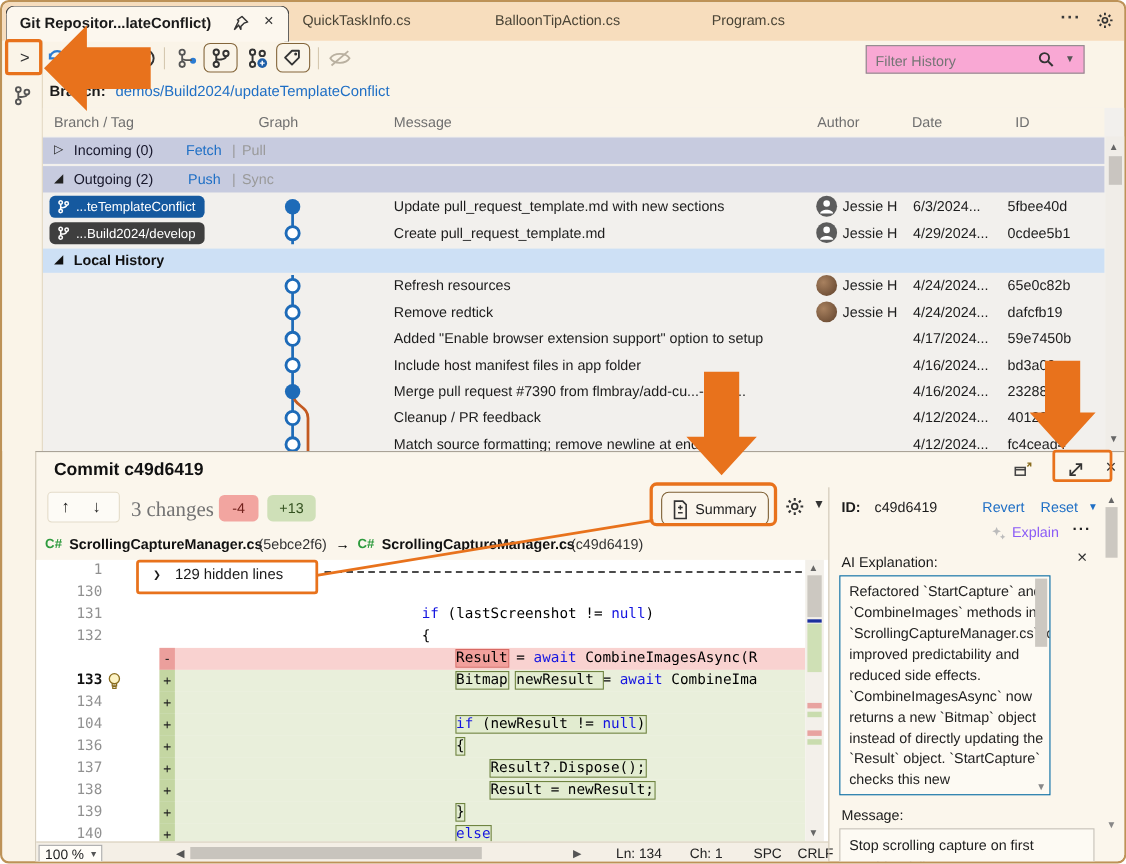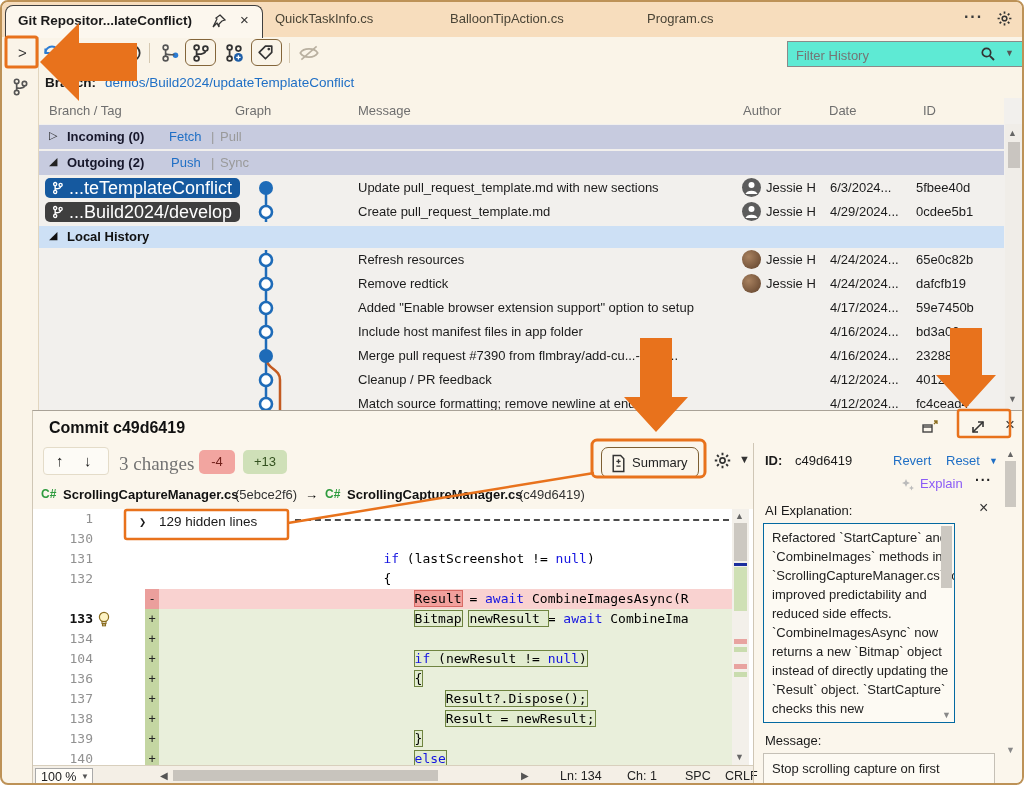--- a/index.html
+++ b/index.html
@@ -18,51 +18,51 @@
   .tab-gear{position:absolute;left:994px;top:8px;}
   
   .left-rail{position:absolute;left:0;top:35px;width:37px;height:373px;background:#faf4e8;border-right:1px solid #e2d6bf;box-sizing:border-box;}
   .rail-btn{position:absolute;left:6px;top:2px;width:29px;height:29px;text-align:center;line-height:27px;font-size:15px;color:#333;}
   .rail-icon{position:absolute;left:9px;top:40px;}
   
   .toolbar{position:absolute;left:37px;top:35px;width:985px;height:33px;}
   .tb-icon{position:absolute;top:5px;}
   .tb-box{position:absolute;top:2px;width:31px;height:27px;border:1.5px solid #83653a;border-radius:6px;box-sizing:border-box;}
   .tb-sep{position:absolute;top:6px;width:1px;height:20px;background:#d5c8b0;}
-  .filter{position:absolute;left:748px;top:4px;width:236px;height:26px;background:#5eead4;border:1px solid #8a8a8a;box-sizing:border-box;}
+  .filter{position:absolute;left:748px;top:4px;width:199px;height:26px;background:#f9a8d4;border:1px solid #8a8a8a;box-sizing:border-box;}
   .filter input{position:absolute;left:6px;top:2px;width:175px;height:20px;border:none;background:transparent;
     font-size:13px;color:#555;font-family:"Liberation Sans",sans-serif;outline:none;}
   .filter .mag{position:absolute;right:26px;top:4px;}
   .filter .caret{position:absolute;right:8px;top:6px;font-size:9px;color:#555;}
   
   .branchbar{position:absolute;left:37px;top:68px;width:985px;height:28px;font-size:13.5px;}
   .branchbar .lbl{position:absolute;left:6px;top:5px;font-weight:bold;color:#1a1a1a;}
   .branchbar .lnk{position:absolute;left:66px;top:5px;color:#1f6fc5;}
   
   .history{position:absolute;left:37px;top:96px;width:985px;height:312px;background:#f2f0ed;font-size:13px;}
   .h-header{position:absolute;left:0;top:0;width:965px;height:26px;background:#faf4e8;color:#6f6f6f;}
   .h-header span{position:absolute;top:5px;}
   .hsec{position:absolute;left:0;width:965px;height:24px;background:#c7cbdf;color:#17172b;}
   .hsec .tri{position:absolute;left:10px;top:4px;font-size:11px;color:#222;}
-  .hsec .name{position:absolute;left:28px;top:4px;font-weight:bold;}
+  .hsec .name{position:absolute;left:28px;top:4px;font-weight:normal;}
   .hsec .a1{position:absolute;left:130px;top:4px;color:#1f6fc5;}
   .hsec .bar{position:absolute;left:172px;top:4px;color:#9a9a9a;}
   .hsec .a2{position:absolute;left:181px;top:4px;color:#9a9a9a;}
   .hlocal{position:absolute;left:0;top:128px;width:965px;height:22px;background:#cde0f5;color:#111;}
   .hlocal .tri{position:absolute;left:10px;top:3px;font-size:11px;}
   .hlocal .name{position:absolute;left:28px;top:3px;font-weight:bold;}
   .hrow{position:absolute;left:0;width:965px;height:24px;color:#1c1c1c;}
   .h-msg{position:absolute;left:319px;top:4px;white-space:nowrap;overflow:hidden;width:400px;}
   .h-av{position:absolute;left:703px;top:2px;width:19px;height:19px;border-radius:50%;}
   .h-av.icon{background:#5c5c5c;}
   .h-av.photo{background:radial-gradient(circle at 35% 35%,#a8815f,#5e402a);}
   .h-author{position:absolute;left:727px;top:4px;width:63px;white-space:nowrap;overflow:hidden;}
   .h-date{position:absolute;left:791px;top:4px;white-space:nowrap;}
   .h-id{position:absolute;left:877px;top:4px;white-space:nowrap;overflow:hidden;width:88px;}
-  .pill{position:absolute;left:6px;top:2px;height:20px;border-radius:5px;color:#fff;font-size:18px;
+  .pill{position:absolute;left:6px;top:2px;height:20px;border-radius:5px;color:#fff;font-size:12px;
     line-height:20px;padding:0 8px 0 24px;white-space:nowrap;}
   .pill svg{position:absolute;left:6px;top:3px;}
   .pill.blue{background:#15599f;}
   .pill.dark{background:#3f3f3f;}
   .h-scroll{position:absolute;left:966px;top:26px;width:18px;height:286px;background:#f0ede8;}
   .h-scroll .up{position:absolute;left:3px;top:4px;font-size:9px;color:#666;}
   .h-scroll .dn{position:absolute;left:3px;top:270px;font-size:9px;color:#666;}
   .h-scroll .thumb{position:absolute;left:3px;top:18px;width:12px;height:26px;background:#c9c5c0;}
   
   .cpanel{position:absolute;left:30px;top:408px;width:992px;height:375px;background:#fbf6ec;

